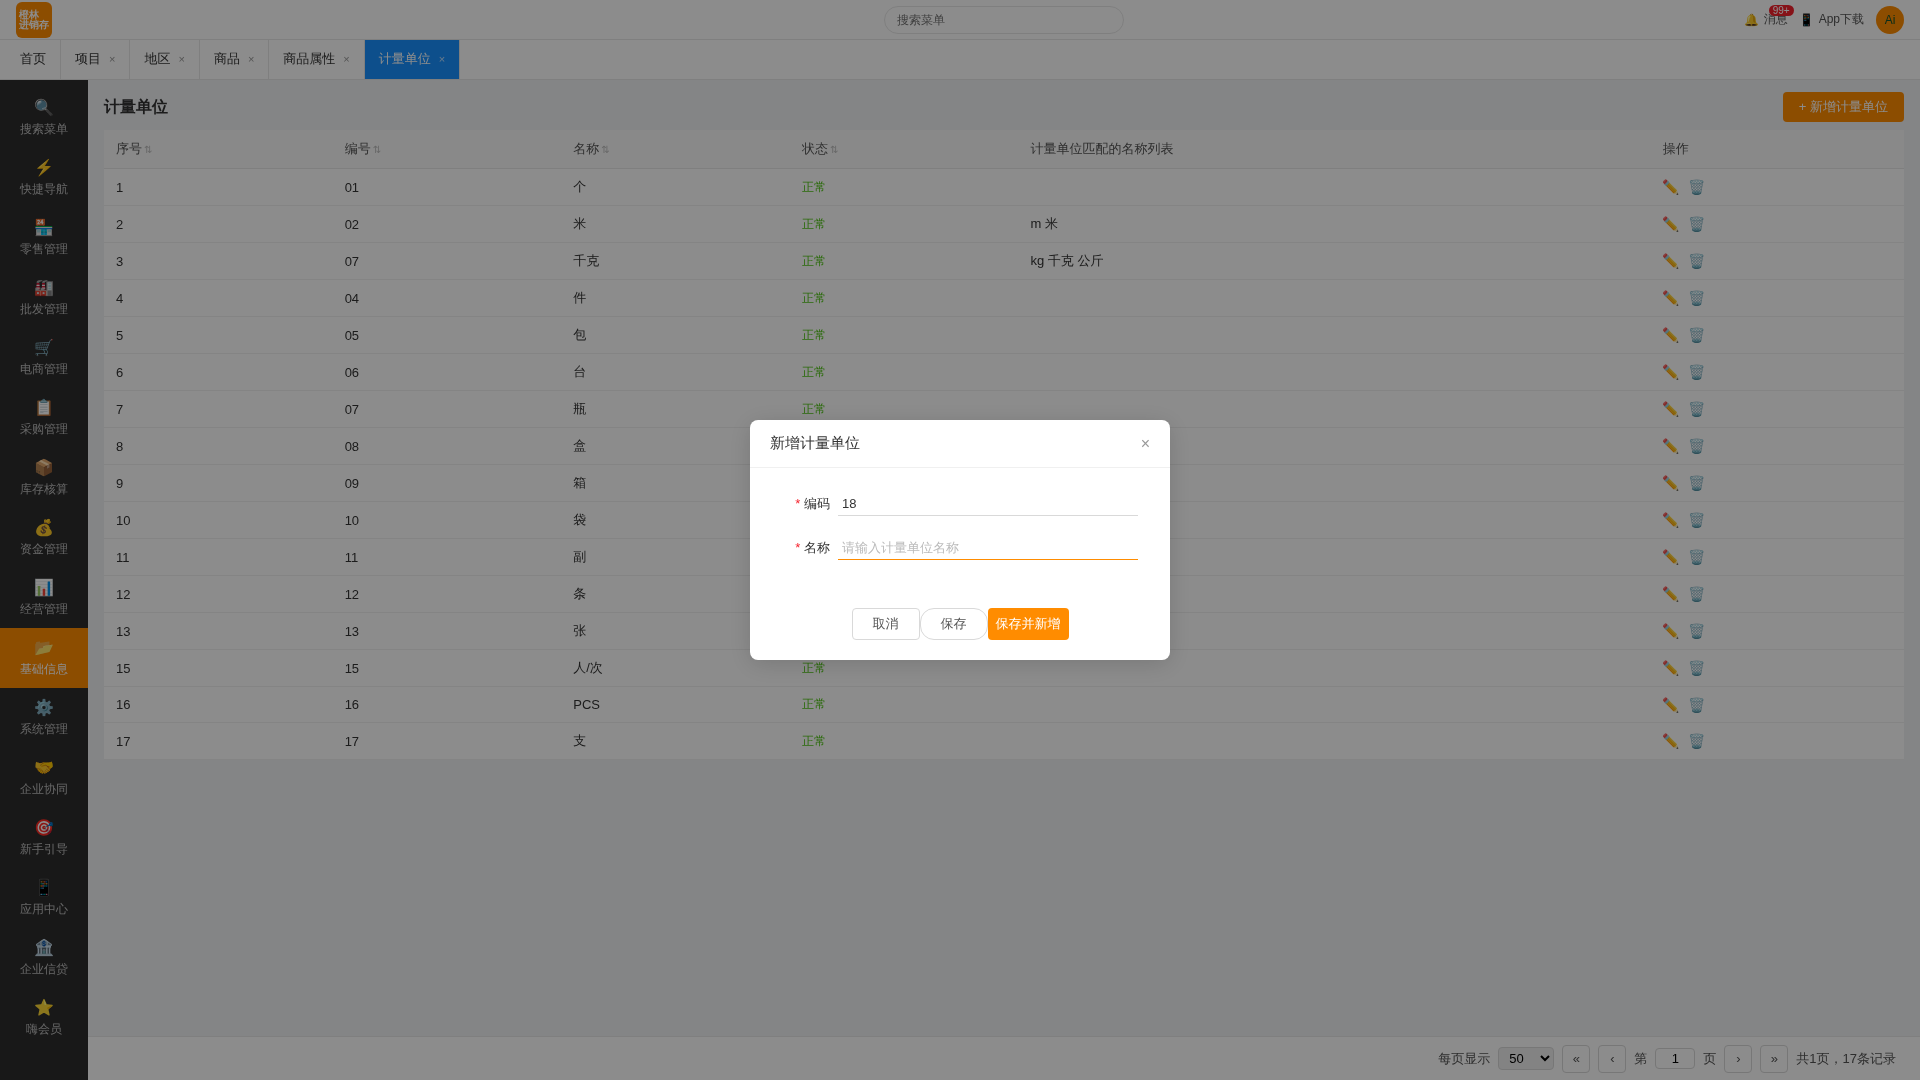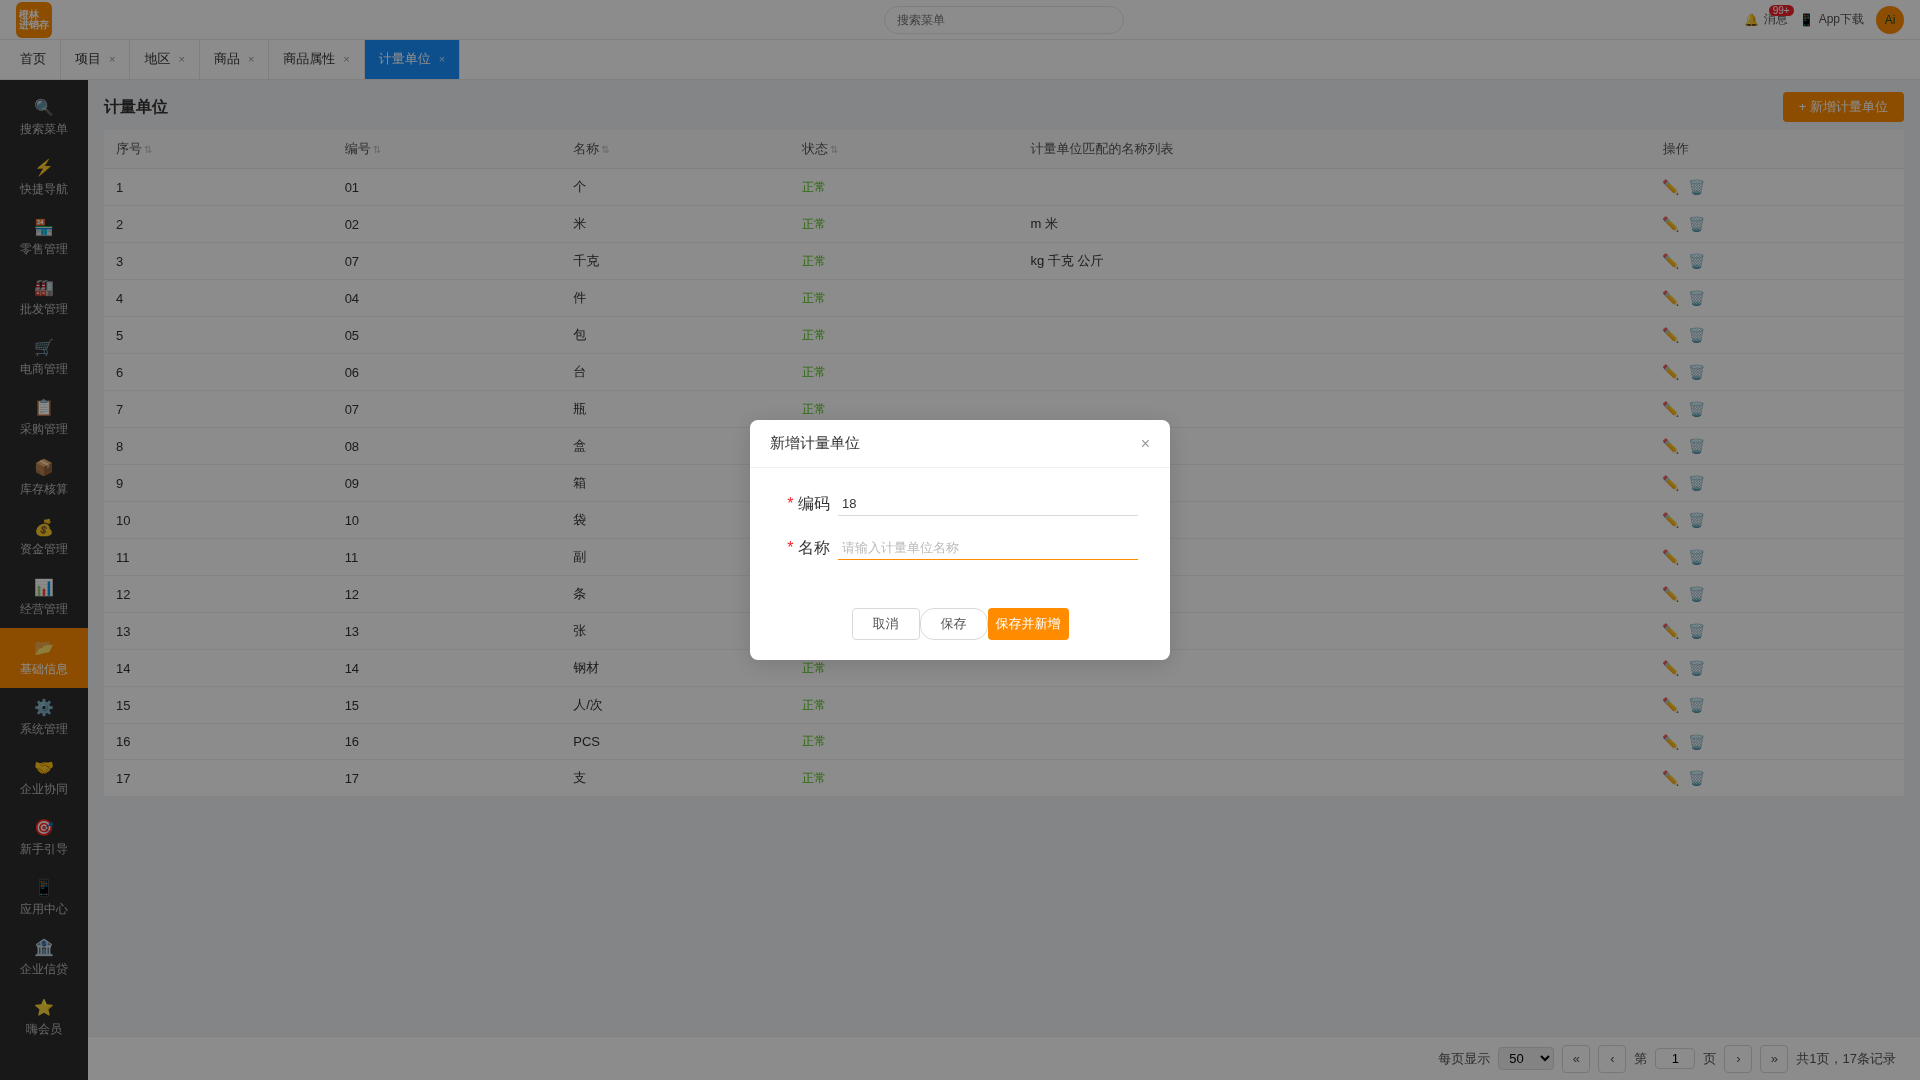--- a/index.html
+++ b/index.html
@@ -285,21 +285,21 @@
     .form-row {
       display: flex;
       align-items: center;
       margin-bottom: 20px;
       gap: 8px;
     }
     .form-label {
       width: 48px;
       text-align: right;
       color: #333;
-      font-size: 16px;
+      font-size: 13px;
       flex-shrink: 0;
     }
     .form-input {
       flex: 1;
       border: none;
       border-bottom: 1px solid #d9d9d9;
       padding: 4px 4px;
       font-size: 13px;
       outline: none;
       color: #333;
@@ -632,33 +632,20 @@
                 <div class="op-icons">
                   <span class="op-icon">✏️</span>
                   <span class="op-icon">🗑️</span>
                 </div>
               </td>
             </tr>
             <tr>
               <td>13</td>
               <td>13</td>
               <td>张</td>
-              <td class="status-normal">正常</td>
-              <td></td>
-              <td>
-                <div class="op-icons">
-                  <span class="op-icon">✏️</span>
-                  <span class="op-icon">🗑️</span>
-                </div>
-              </td>
-            </tr>
-            <tr>
-              <td>14</td>
-              <td>14</td>
-              <td>钢材</td>
               <td class="status-normal">正常</td>
               <td></td>
               <td>
                 <div class="op-icons">
                   <span class="op-icon">✏️</span>
                   <span class="op-icon">🗑️</span>
                 </div>
               </td>
             </tr>
             <tr>

